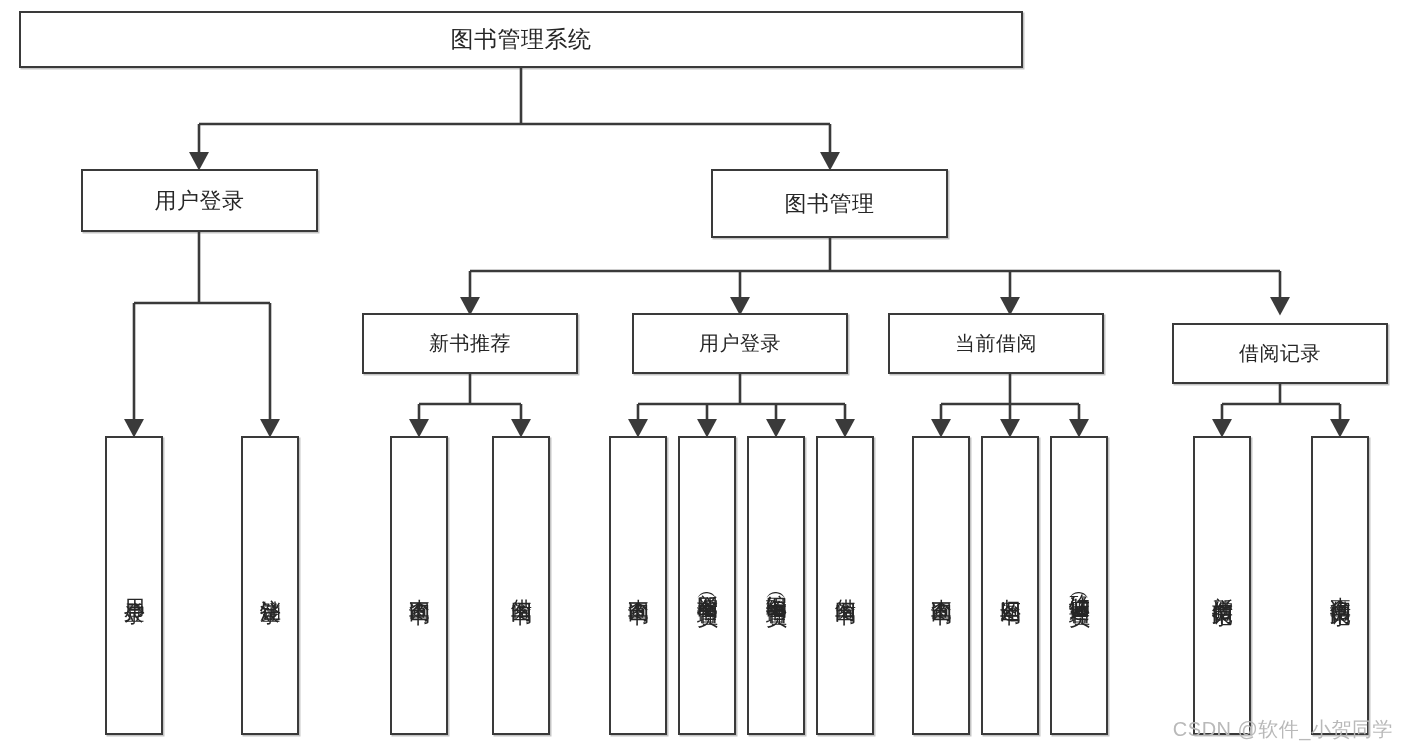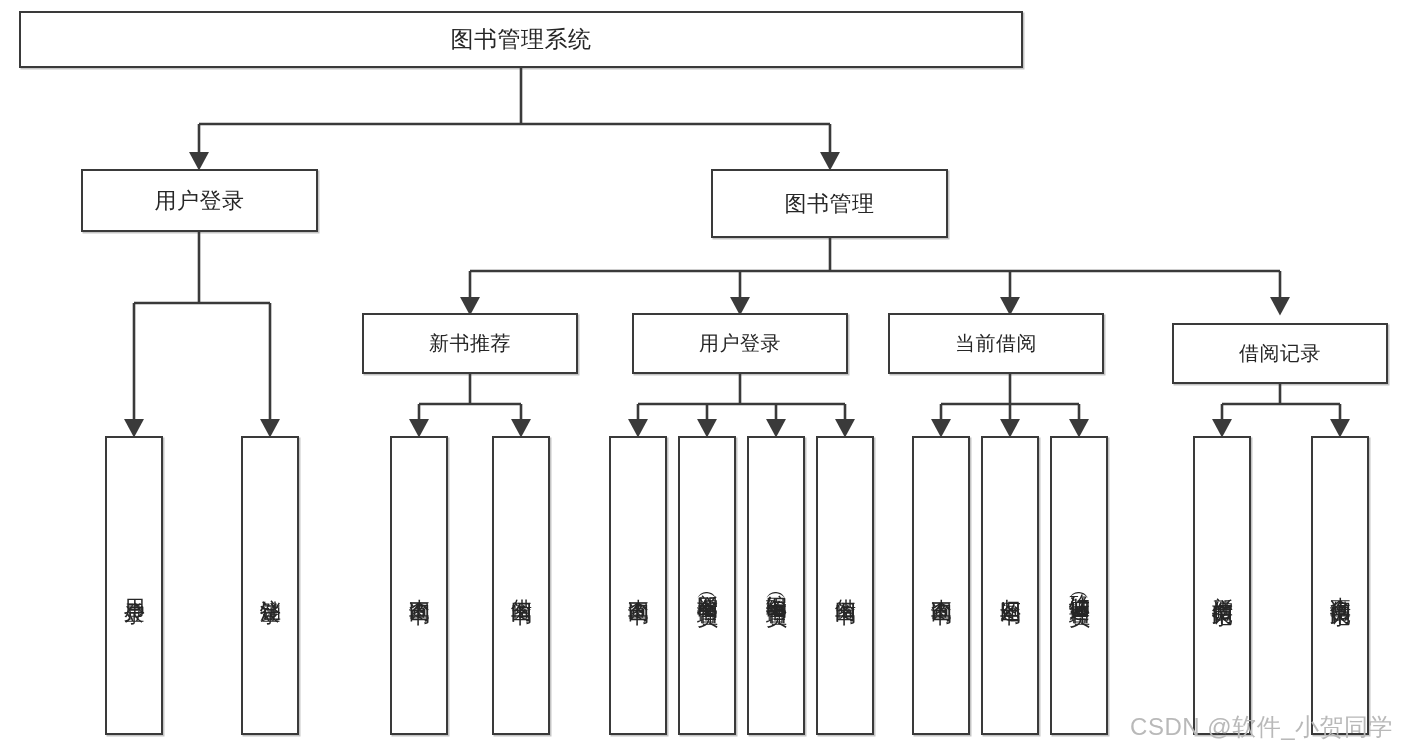--- a/index.html
+++ b/index.html
@@ -62,21 +62,21 @@
     line-height: 1.28;
     letter-spacing: 2px;
     text-align: center;
     white-space: nowrap;
     user-select: none;
   }
   .watermark {
     position: absolute;
     right: 12px;
     bottom: 4px;
-    font-size: 24px;
+    font-size: 20px;
     color: #b9b9b9;
     letter-spacing: 0.5px;
     white-space: nowrap;
     user-select: none;
     pointer-events: none;
   }
 </style>
 </head>
 <body>
 

